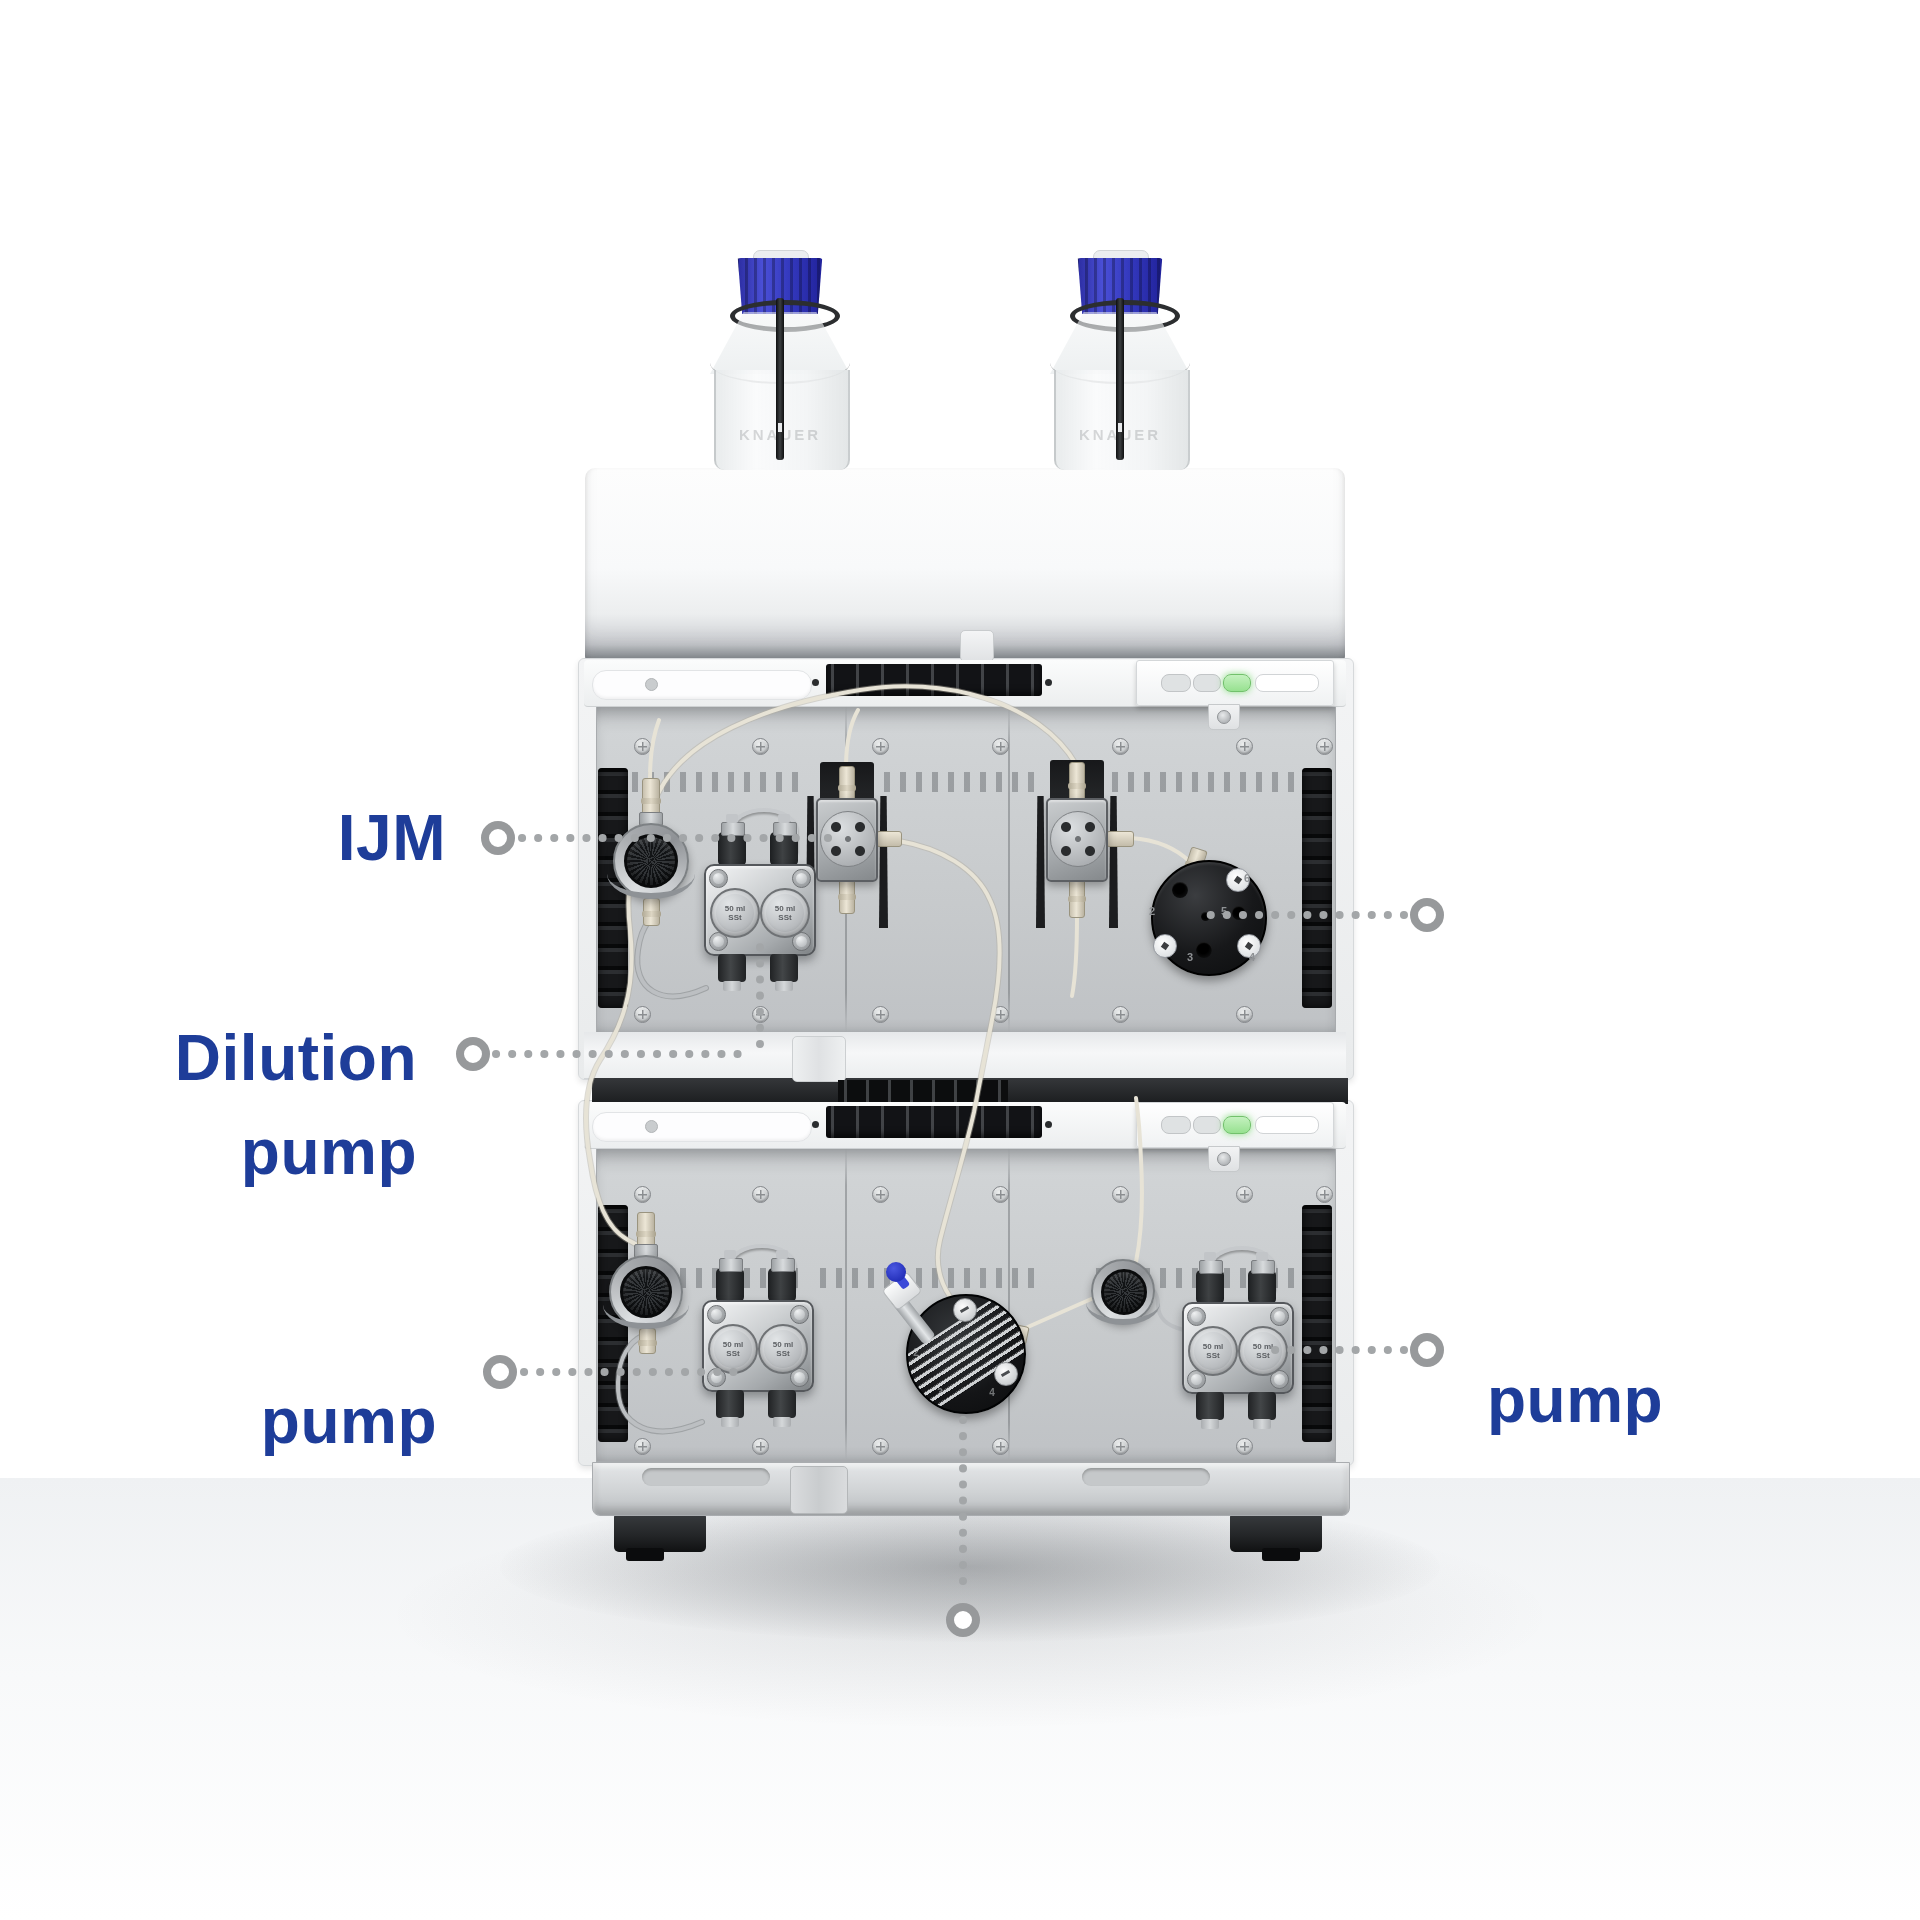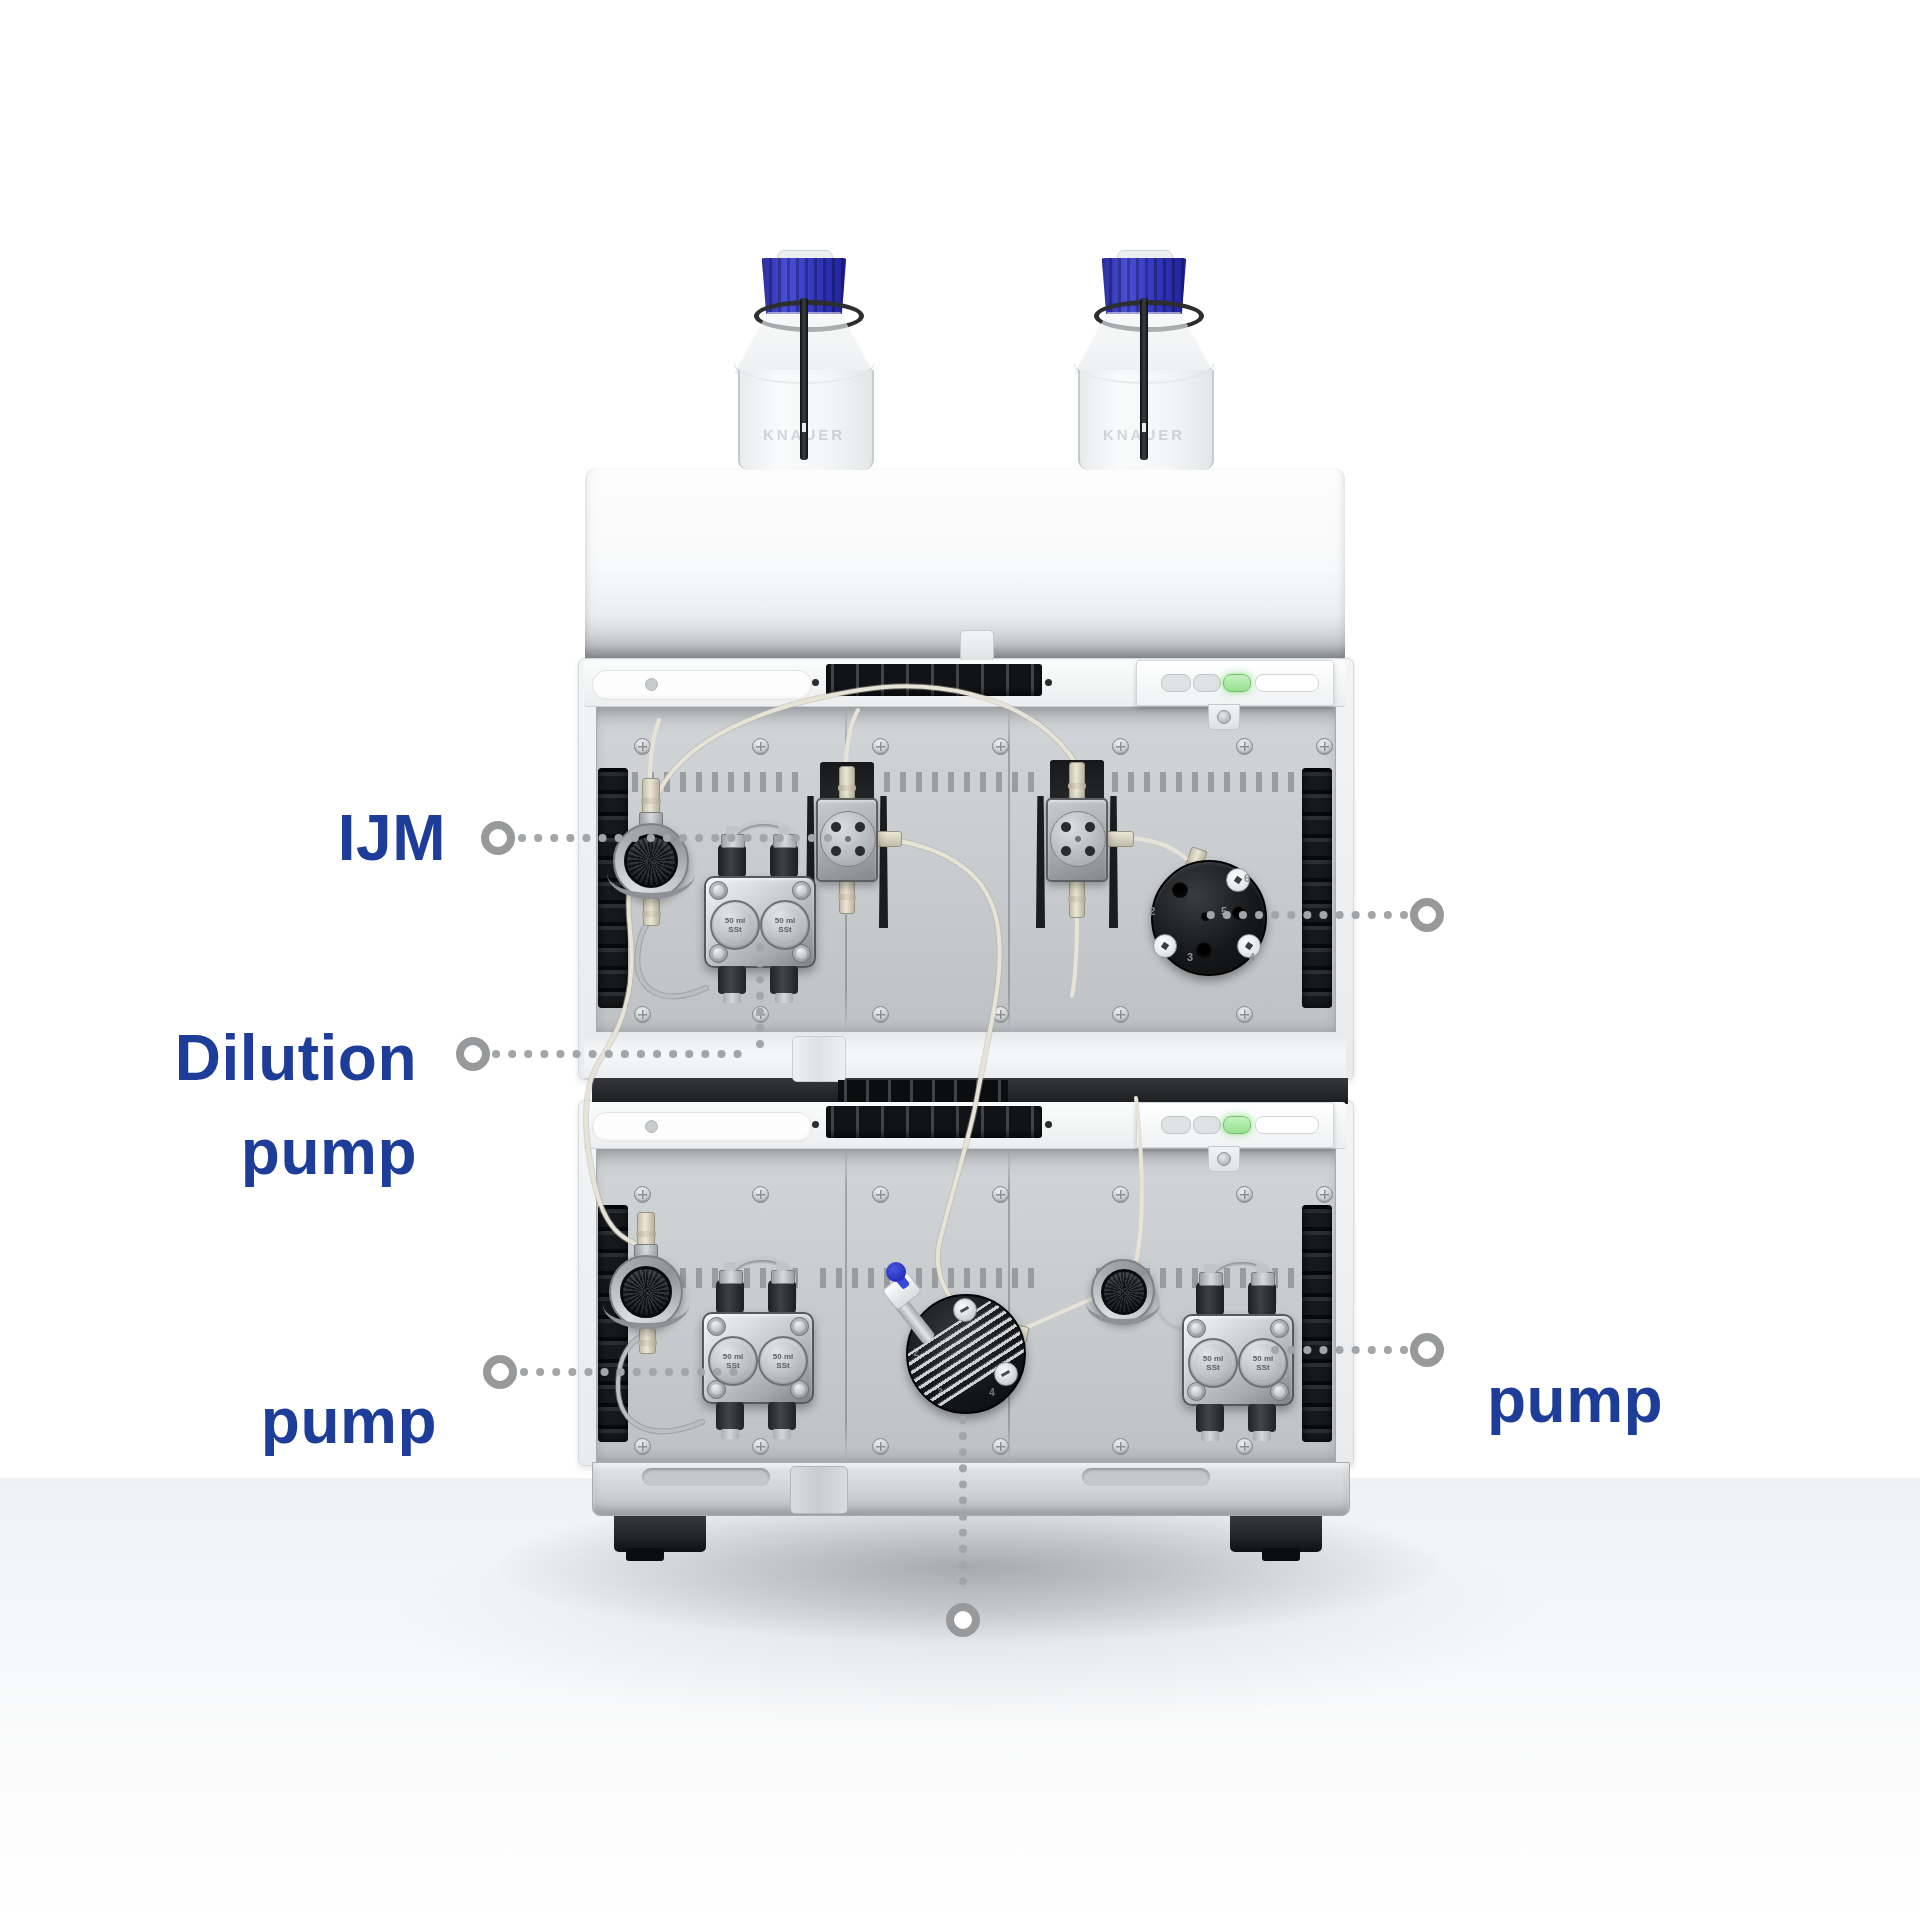--- a/index.html
+++ b/index.html
@@ -16,21 +16,21 @@
     background:radial-gradient(ellipse at center,rgba(35,40,45,.10) 0%,rgba(35,40,45,0) 70%);}
 
   
   .tray{left:585px;top:468px;width:760px;height:192px;z-index:2;border-radius:10px 10px 4px 4px;
     background:linear-gradient(180deg,#fdfdfd 0%,#f8f9fa 52%,#eceeef 76%,#ccced2 92%,#9da2a6 100%);
     box-shadow:inset 0 -22px 26px -16px rgba(40,45,50,.4), inset 4px 0 6px -4px rgba(0,0,0,.12), inset -4px 0 6px -4px rgba(0,0,0,.12);}
   .tray-clip{left:960px;top:630px;width:32px;height:30px;z-index:3;background:linear-gradient(180deg,#f4f5f6,#e0e2e4);
     border:1px solid #c8cbcd;border-radius:5px;}
 
   
-  .bottle{z-index:3;margin-left:24px;}
+  .bottle{z-index:3;}
   .b-top{position:absolute;width:54px;height:14px;left:17px;top:-8px;background:#eceef0;border:1px solid #d2d5d7;border-radius:7px 7px 3px 3px;}
   .b-cap{position:absolute;width:88px;height:56px;left:0;top:0;border-radius:5px;
     background:linear-gradient(90deg,#2a2b9e 0%,#4a4fd6 30%,#3338bd 62%,#202199 100%);
     clip-path:polygon(2% 0,98% 0,93% 100%,7% 100%);}
   .b-cap::after{content:"";position:absolute;inset:0;
     background:repeating-linear-gradient(90deg,rgba(0,0,10,.28) 0 3px,rgba(255,255,255,0) 3px 9px);}
   .b-collar{position:absolute;left:-6px;top:42px;width:100px;height:22px;border:5px solid #2c2e30;border-radius:50%;}
   .b-shoulder{position:absolute;left:-26px;top:54px;width:140px;height:62px;
     clip-path:polygon(24% 0,76% 0,100% 100%,0 100%);
     background:linear-gradient(180deg,rgba(242,244,245,.55),rgba(236,239,240,.92));}
@@ -113,21 +113,21 @@
     background:repeating-conic-gradient(#121416 0 7deg,#34373a 7deg 14deg);
     box-shadow:inset 0 4px 6px rgba(255,255,255,.12),inset 0 -5px 9px rgba(0,0,0,.55);}
   .knob .carc{position:absolute;border-radius:50%;border-bottom:6px solid #8e9296;}
 
   .fit-v{background:linear-gradient(90deg,#c7c0ae,#ece6d6 45%,#bab3a1);border:1px solid #9a947f;border-radius:3px;z-index:9;}
   .fit-v::after{content:"";position:absolute;left:-2px;top:45%;width:calc(100% + 4px);height:6px;
     background:linear-gradient(90deg,#b0a995,#ddd6c4 50%,#a8a18d);border-radius:2px;}
   .fit-h{background:linear-gradient(180deg,#ece6d6,#c3bcaa);border:1px solid #9a947f;border-radius:3px;z-index:9;}
   .fit-nut{background:linear-gradient(90deg,#9ea2a5,#d8dbdd 50%,#9ea2a5);border:1px solid #7b7e81;border-radius:2px;z-index:10;}
 
-  .ph{width:112px;height:92px;z-index:10;margin-top:12px;}
+  .ph{width:112px;height:92px;z-index:10;}
   .ph .body{position:absolute;inset:0;border-radius:10px;border:2px solid #55585c;
     background:linear-gradient(145deg,#f4f5f6,#ced1d3 40%,#a5a9ac 75%,#7e8285);
     box-shadow:0 5px 10px rgba(20,22,25,.35),inset 0 2px 3px rgba(255,255,255,.55);}
   .ph .bolt{position:absolute;width:17px;height:17px;border-radius:50%;border:1px solid #6d7073;
     background:radial-gradient(circle at 38% 32%,#eff1f2,#b4b8bb 65%,#8c9093);
     box-shadow:inset 0 0 0 3px rgba(120,124,127,.35);}
   .ph .cap{position:absolute;width:46px;height:46px;top:24px;border-radius:50%;border:2px solid #6f7275;
     background:radial-gradient(circle at 36% 30%,#e2e5e7,#b9bcbf 60%,#94989b);
     display:flex;flex-direction:column;align-items:center;justify-content:center;
     box-shadow:inset 0 0 0 4px rgba(255,255,255,.18),inset 0 -2px 4px rgba(0,0,0,.25);}

